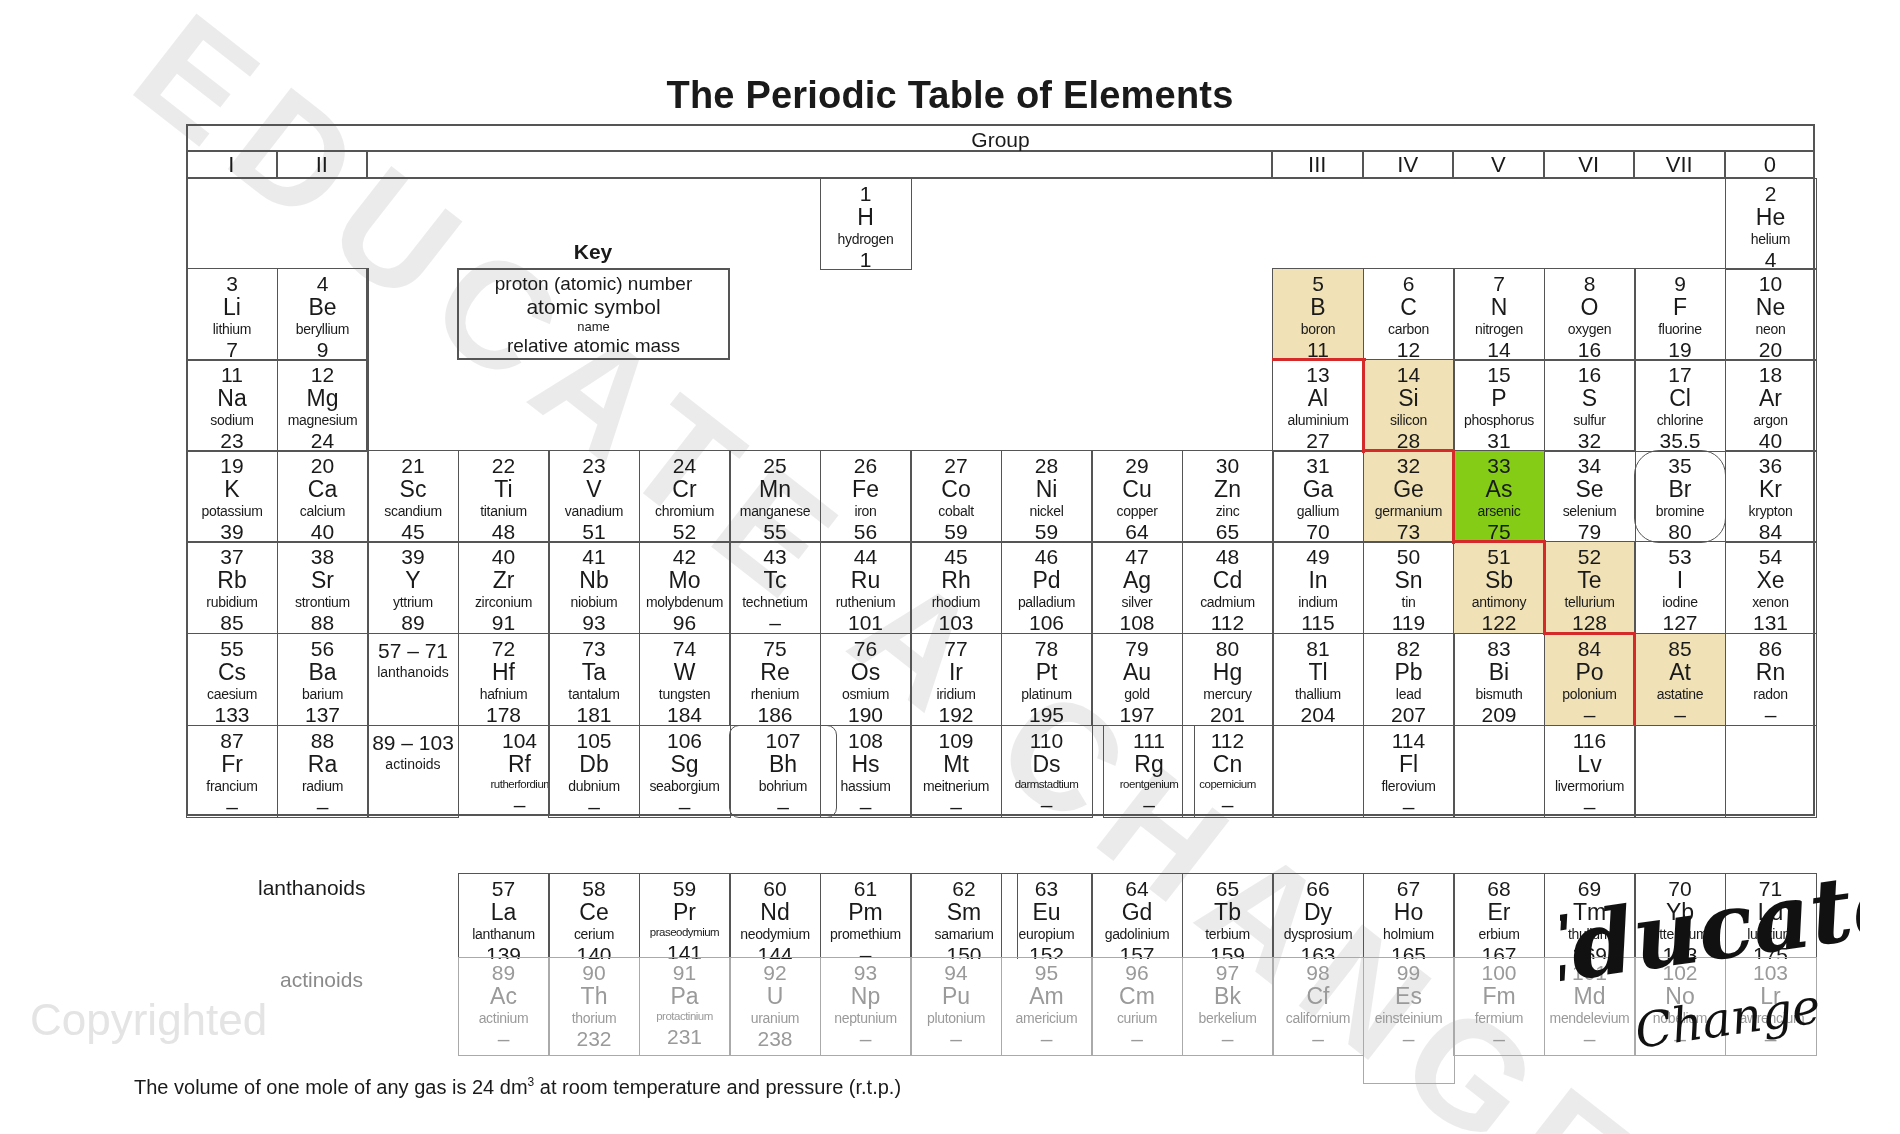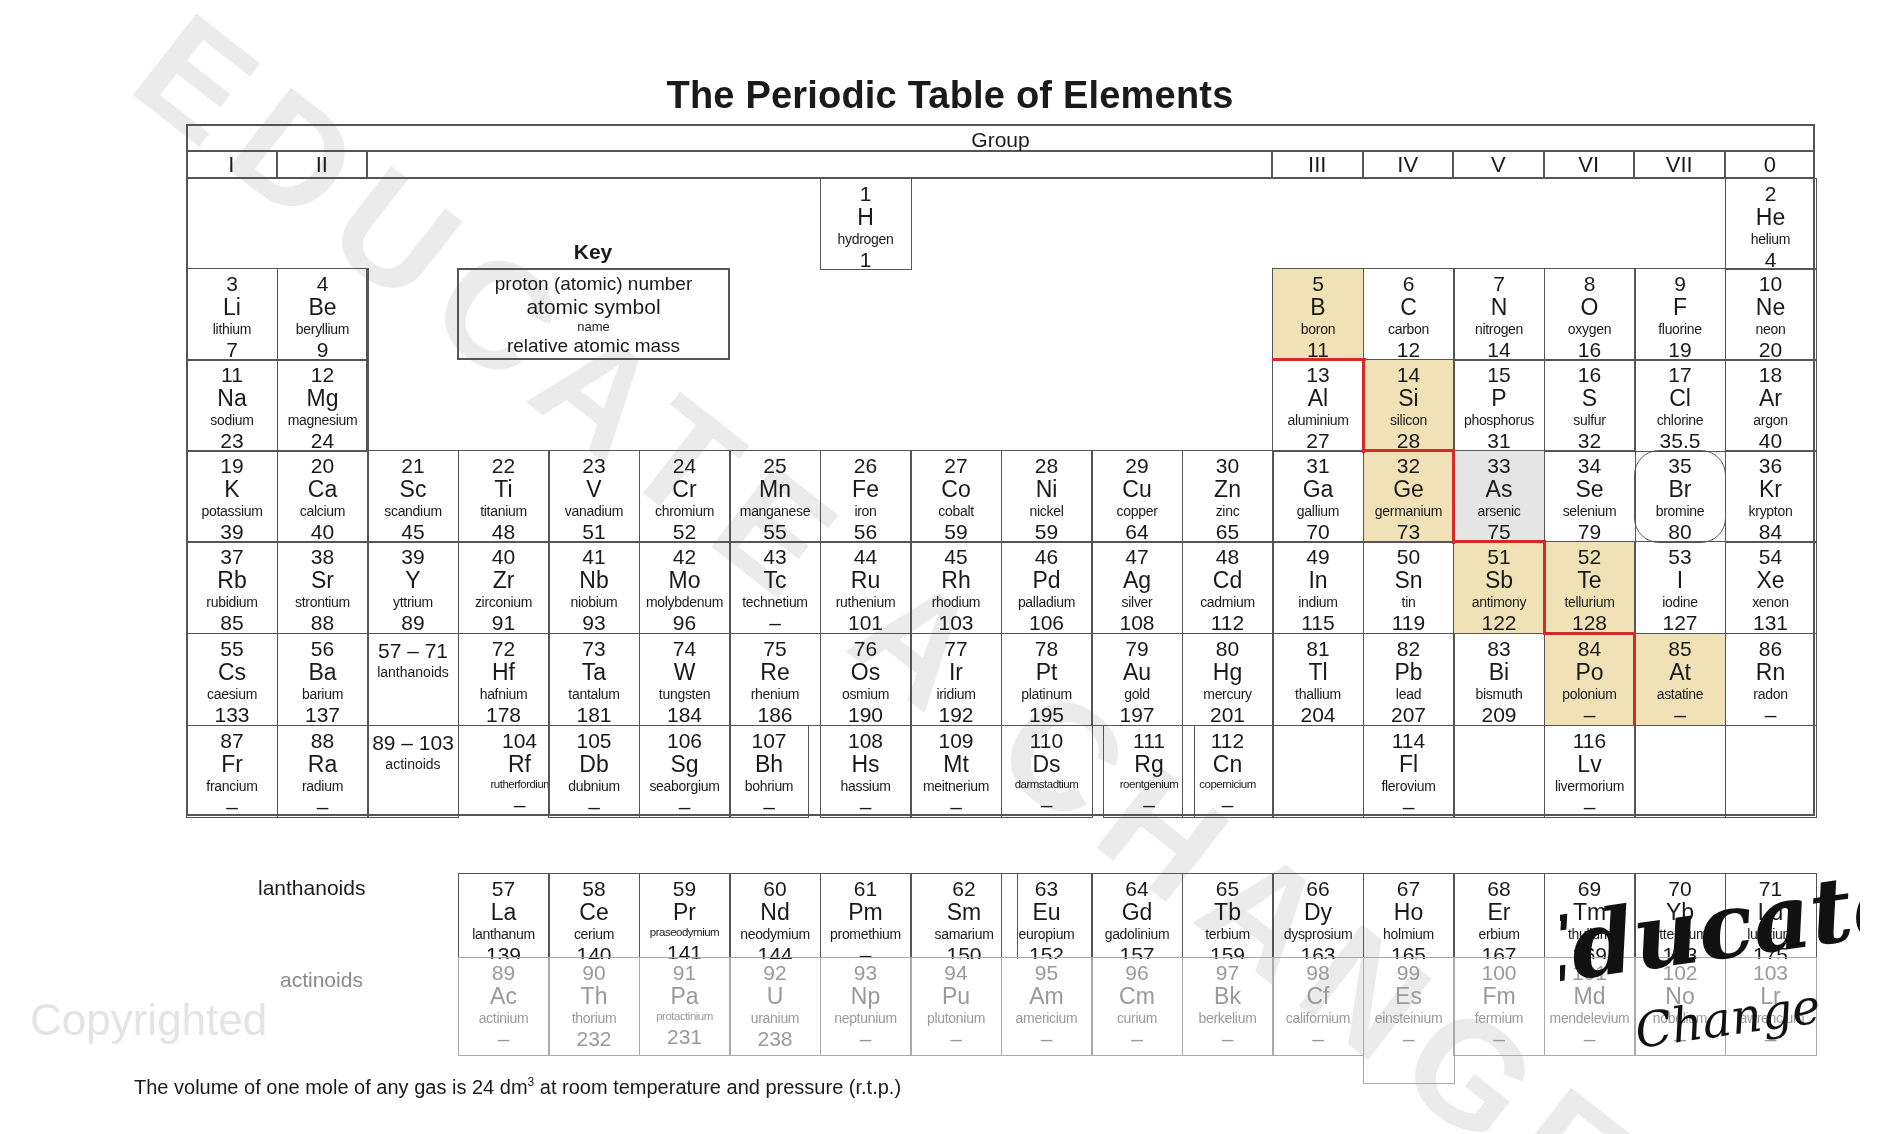--- a/index.html
+++ b/index.html
@@ -262,21 +262,21 @@
       <span class="sym">Ga</span>
       <span class="nm">gallium</span>
       <span class="mass">70</span>
     </div>
     <div class="cell hl" style="left: 1362.5px; top: 450px; width: 92px; height: 93px; background: rgb(240, 226, 182);">
       <span class="num">32</span>
       <span class="sym">Ge</span>
       <span class="nm">germanium</span>
       <span class="mass">73</span>
     </div>
-    <div class="cell hl" style="left: 1453px; top: 450px; width: 92px; height: 93px; background: #e5e5e5;">
+    <div class="cell hl" style="left: 1453px; top: 450px; width: 92px; height: 93px; background: #84cc16;">
       <span class="num">33</span>
       <span class="sym">As</span>
       <span class="nm">arsenic</span>
       <span class="mass">75</span>
     </div>
     <div class="cell" style="left: 1543.5px; top: 450px; width: 92px; height: 93px;">
       <span class="num">34</span>
       <span class="sym">Se</span>
       <span class="nm">selenium</span>
       <span class="mass">79</span>
@@ -526,21 +526,21 @@
       <span class="sym">Db</span>
       <span class="nm">dubnium</span>
       <span class="mass">–</span>
     </div>
     <div class="cell" style="left: 638.5px; top: 725px; width: 92px; height: 93px;">
       <span class="num">106</span>
       <span class="sym">Sg</span>
       <span class="nm">seaborgium</span>
       <span class="mass">–</span>
     </div>
-    <div class="cell" style="left: 729px; top: 725px; width: 80px; height: 93px;">
+    <div class="cell" style="left: 729px; top: 725px; width: 108px; height: 93px; border-radius: 10px;">
       <span class="num">107</span>
       <span class="sym">Bh</span>
       <span class="nm">bohrium</span>
       <span class="mass">–</span>
     </div>
     <div class="cell" style="left: 819.5px; top: 725px; width: 92px; height: 93px;">
       <span class="num">108</span>
       <span class="sym">Hs</span>
       <span class="nm">hassium</span>
       <span class="mass">–</span>

